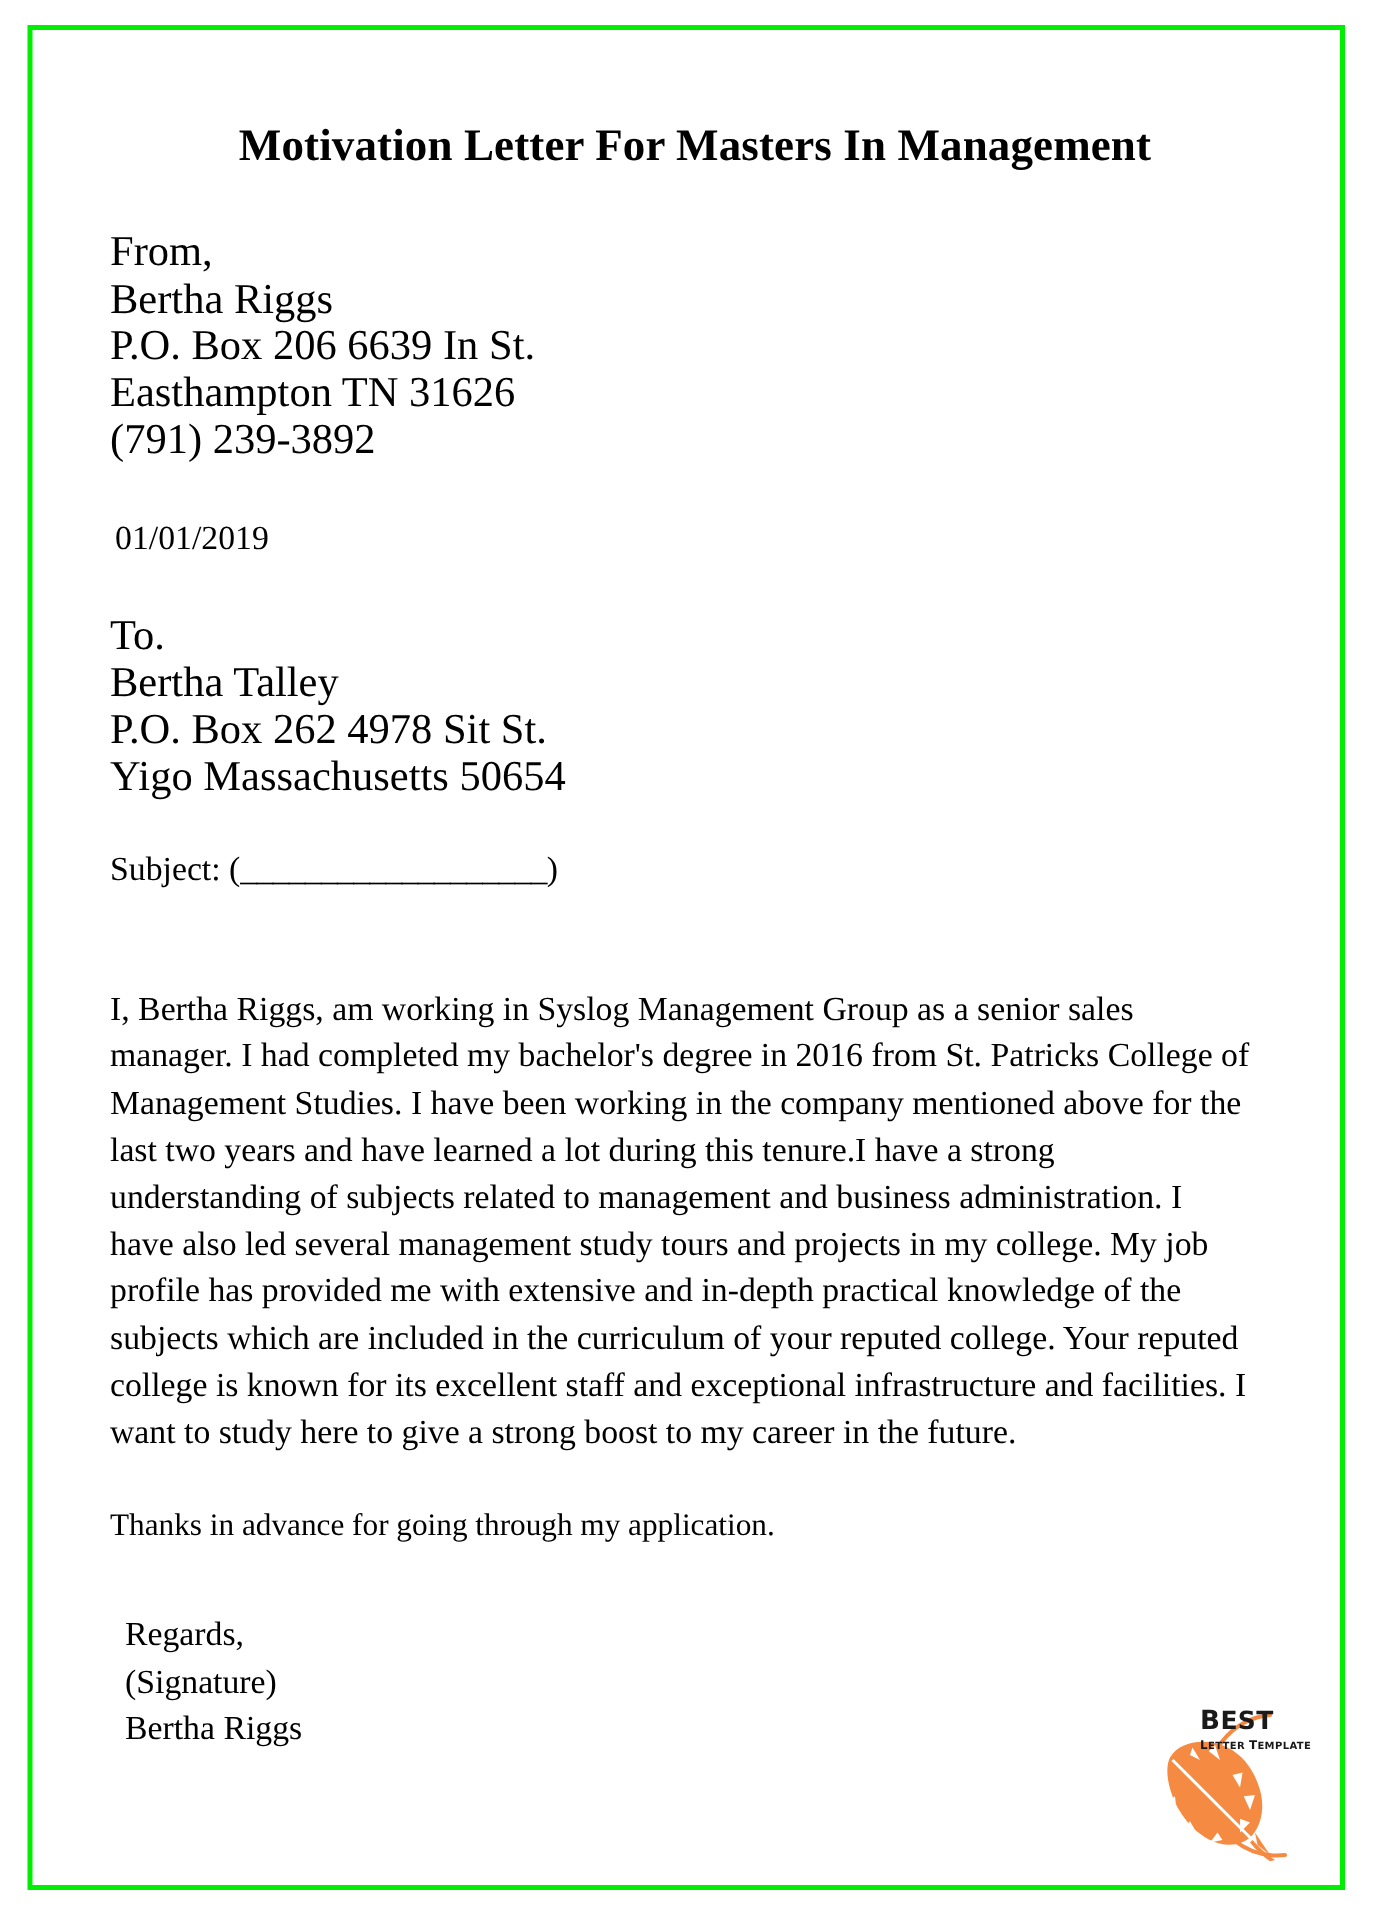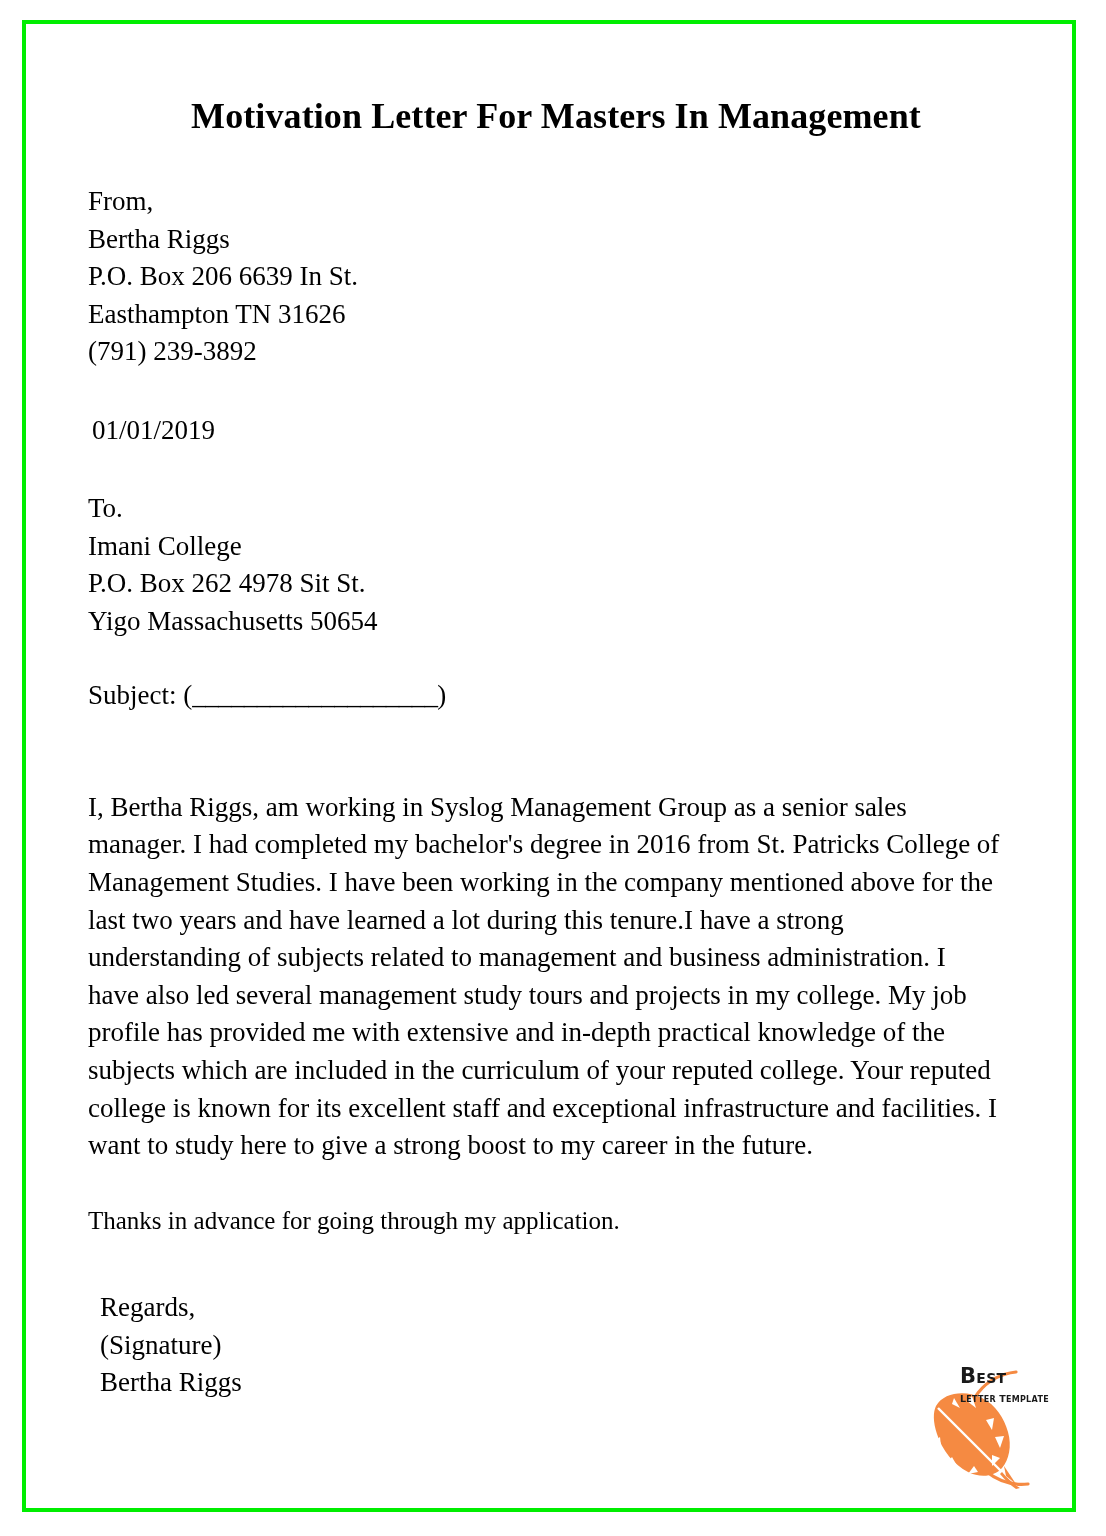--- a/index.html
+++ b/index.html
@@ -41,21 +41,21 @@
     font-weight: bold;
     text-align: center;
     letter-spacing: 0.1px;
     line-height: 1.15;
     margin: 0 0 46px 0;
     padding-left: 30px;
     padding-right: 8px;
   }
 
   .block {
-    font-size: 27px;
+    font-size: 34px;
     line-height: 37.5px;
     margin: 0;
   }
 
   .block .line { display: block; white-space: pre; }
 
   .gap-sm { height: 37px; }
   .gap-md { height: 38px; }
 
   #sender-block { margin-bottom: 0; }
@@ -102,21 +102,21 @@
   }
   #logo-name {
     font-family: "DejaVu Sans", sans-serif;
     font-weight: bold;
     font-size: 21px;
     line-height: 21px;
     color: #1a1a1a;
     letter-spacing: 0.3px;
     display: block;
   }
-  #logo-name .cap-small { font-size: 14px; }
+  #logo-name .cap-small { font-size: 20px; }
   #logo-tagline {
     font-family: "DejaVu Sans", sans-serif;
     font-weight: bold;
     font-size: 9.5px;
     line-height: 13px;
     color: #1a1a1a;
     letter-spacing: 0.3px;
     display: block;
     margin-top: 3px;
   }
@@ -140,21 +140,21 @@
   </div>
 
   <div class="gap-sm"></div>
 
   <div id="date-line">01/01/2019</div>
 
   <div class="gap-sm"></div>
 
   <div id="recipient-block" class="block">
     <span class="line">To.</span>
-    <span class="line">Imani College</span>
+    <span class="line">Bertha Talley</span>
     <span class="line">P.O. Box 262 4978 Sit St.</span>
     <span class="line">Yigo Massachusetts 50654</span>
   </div>
 
   <div class="gap-sm"></div>
 
   <div id="subject-line"><span>Subject: (</span><span id="subject-blank">___________________</span><span>)</span></div>
 
   <div class="gap-sm"></div>
 

